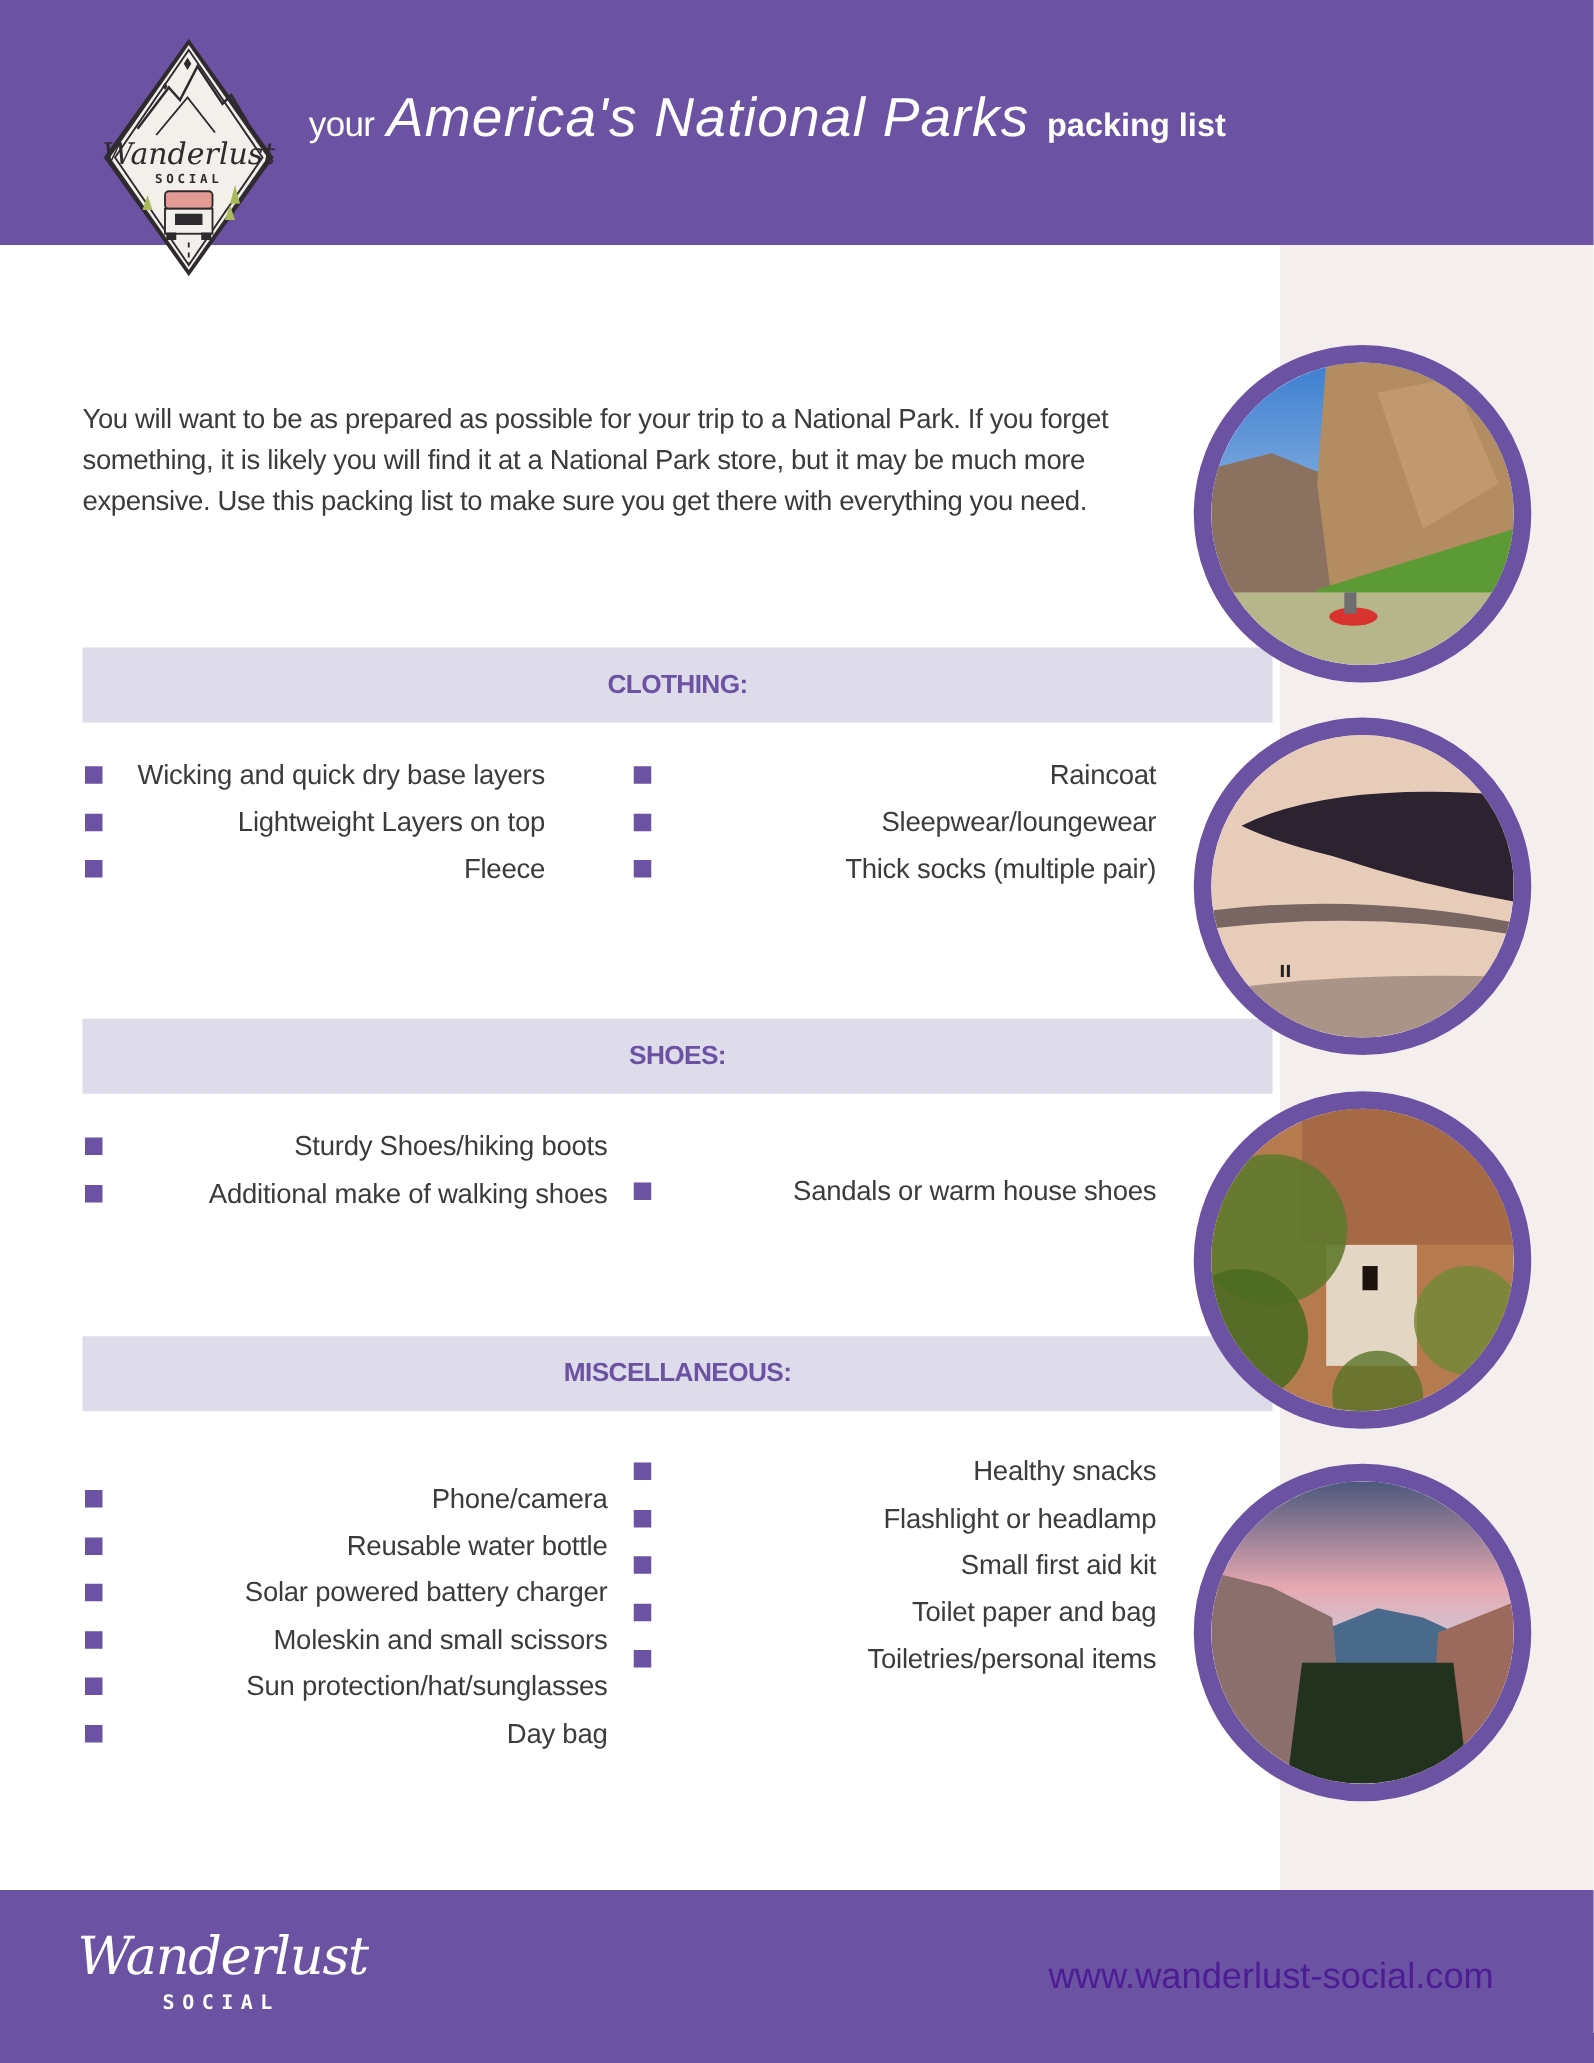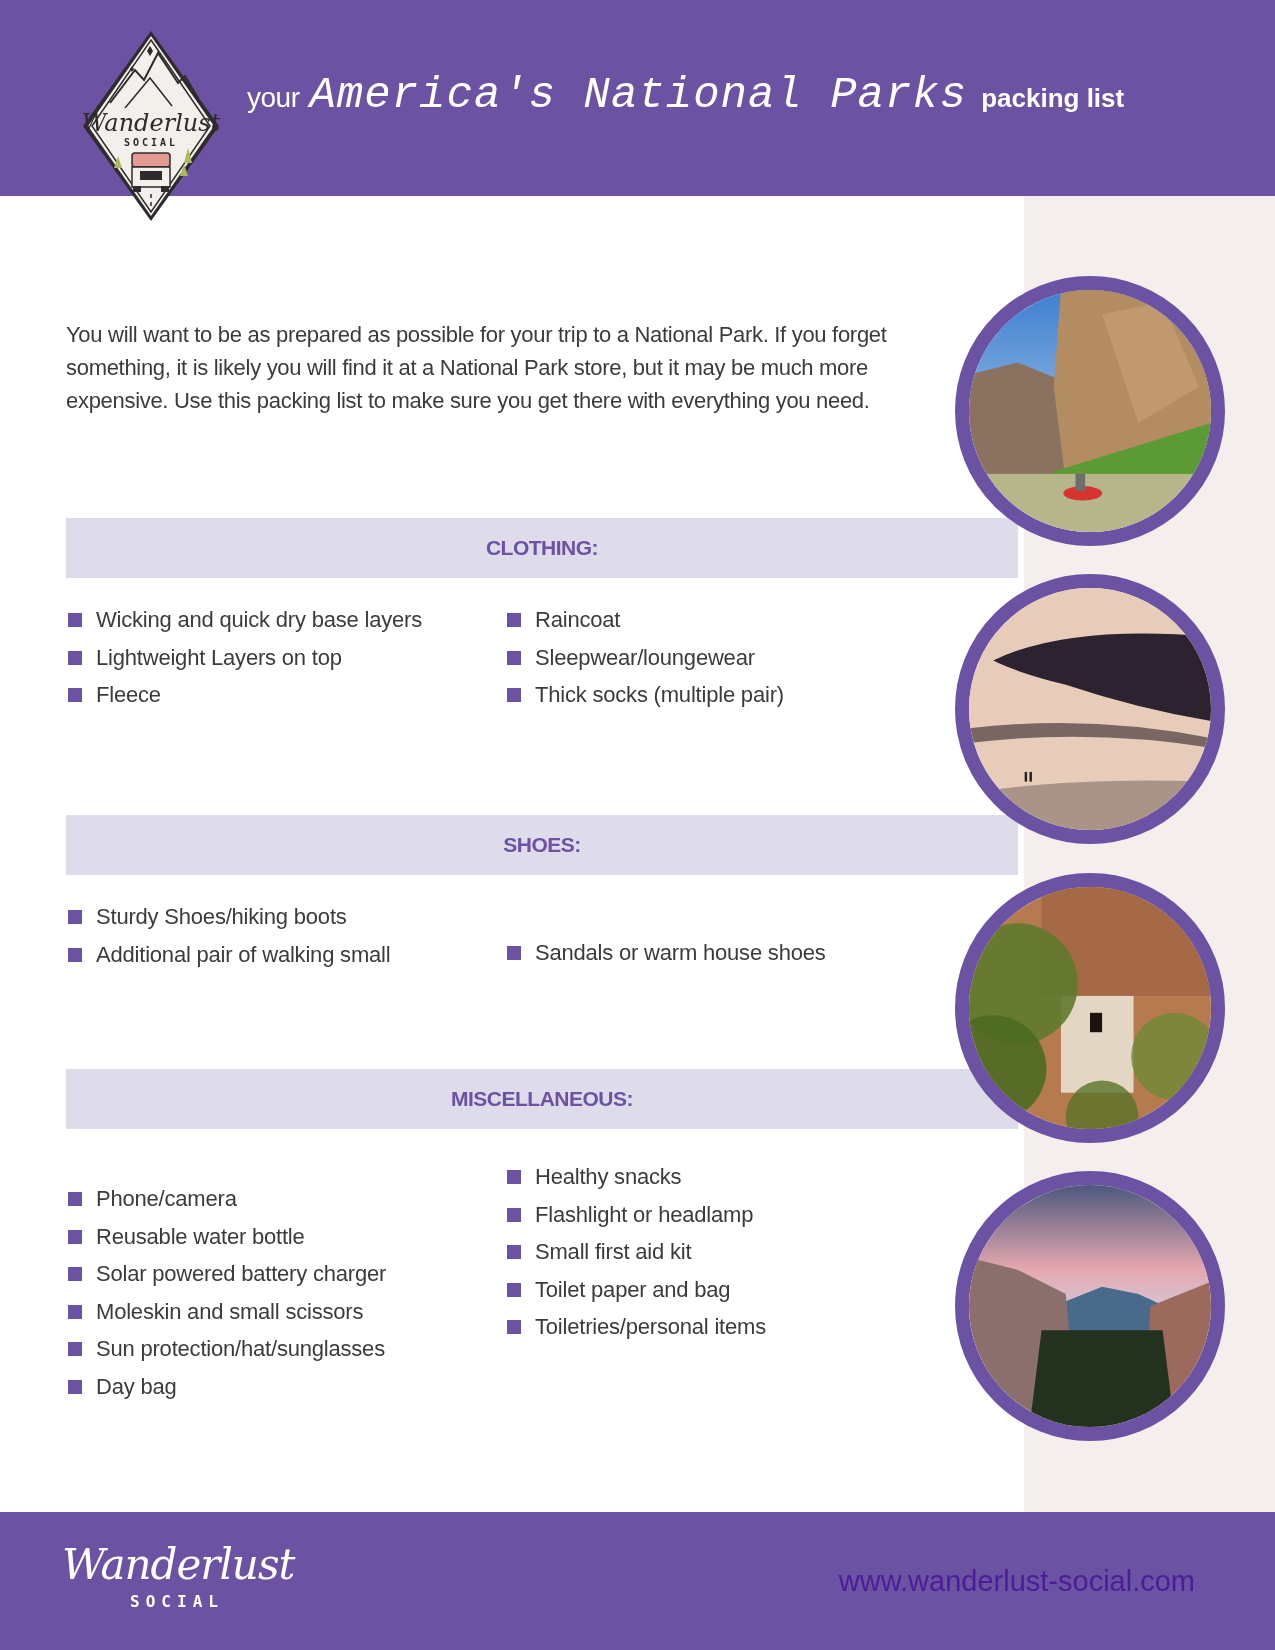--- a/index.html
+++ b/index.html
@@ -9,30 +9,30 @@
   .header { position: absolute; left: 0; top: 0; width: 1275px; height: 196px; background: #6b52a3; }
   .right-panel { position: absolute; left: 1024px; top: 196px; width: 251px; height: 1316px; background: #f4efed; }
   .footer { position: absolute; left: 0; top: 1512px; width: 1275px; height: 138px; background: #6b52a3; }
 
   
   .badge { position: absolute; left: 80px; top: 28px; width: 142px; height: 196px; }
   .badge svg { width: 100%; height: 100%; }
 
   .title-line { position: absolute; left: 247px; top: 70px; height: 70px; display: flex; align-items: baseline; color: #ffffff; white-space: nowrap; text-align: right; }
   .title-your { font-family: "Liberation Sans", sans-serif; font-size: 28px; font-weight: 300; letter-spacing: -0.5px; }
-  .title-script { font-family: Liberation Mono, monospace; font-style: italic; font-size: 44px; margin: 0 14px 0 10px; letter-spacing: 1px; }
+  .title-script { font-family: Liberation Sans, sans-serif; font-style: italic; font-size: 44px; margin: 0 14px 0 10px; letter-spacing: 1px; }
   .title-bold { font-family: "Liberation Sans", sans-serif; font-weight: 700; font-size: 26px; }
 
   .intro { position: absolute; left: 66px; top: 318px; width: 850px; font-size: 22px; line-height: 33px; color: #3b3b3b; letter-spacing: -0.3px; }
 
   .section-band { position: absolute; left: 66px; width: 952px; height: 60px; background: #dedbeb; display: flex; align-items: center; justify-content: center; }
   .section-band span { font-family: "Liberation Sans", sans-serif; font-weight: 700; color: #6b52a3; font-size: 21px; letter-spacing: -0.5px; }
 
   .list-col { position: absolute; width: 420px; font-size: 22px; line-height: 37.5px; color: #3b3b3b; letter-spacing: -0.2px; }
-  .list-col .item { position: relative; padding-left: 30px; }
+  .list-col .item { position: relative; padding-left: 30px; text-align: right; }
   .list-col .item .bullet { position: absolute; left: 2px; top: 12px; width: 14px; height: 14px; background: #6b52a3; }
   .list-col .item.hang { padding-left: 0; text-indent: 30px; }
   .list-col .item.hang .bullet { left: 2px; }
 
   .photo { position: absolute; left: 955px; width: 270px; height: 270px; border-radius: 50%; border: 14px solid #6b52a3; overflow: hidden; }
   .photo svg { width: 100%; height: 100%; display: block; }
 
   .footer-logo { position: absolute; left: 62px; top: 1540px; width: 230px; color: #ffffff; text-align: center; }
   .footer-logo .script { font-family: "DejaVu Serif", serif; font-style: italic; font-size: 42px; line-height: 50px; letter-spacing: -1px; }
   .footer-logo .sub { font-family: "DejaVu Sans Mono", monospace; font-weight: 700; font-size: 16px; letter-spacing: 6px; margin-top: 2px; }
@@ -87,21 +87,21 @@
   <div class="item"><span class="bullet"></span><span>Raincoat</span></div>
   <div class="item"><span class="bullet"></span><span>Sleepwear/loungewear</span></div>
   <div class="item"><span class="bullet"></span><span>Thick socks (multiple pair)</span></div>
 </div>
 
 <div class="section-band" style="top:815px;">
   <span>SHOES:</span>
 </div>
 <div class="list-col" style="left:66px; top:898px;">
   <div class="item"><span class="bullet"></span><span>Sturdy Shoes/hiking boots</span></div>
-  <div class="item"><span class="bullet"></span><span>Additional pair of walking small</span></div>
+  <div class="item"><span class="bullet"></span><span>Additional make of walking shoes</span></div>
 </div>
 <div class="list-col" style="left:505px; top:898px;margin-top:36px;">
   <div class="item"><span class="bullet"></span><span>Sandals or warm house shoes</span></div>
 </div>
 
 <div class="section-band" style="top:1069px;">
   <span>MISCELLANEOUS:</span>
 </div>
 <div class="list-col" style="left:66px; top:1158px;margin-top:22px;">
   <div class="item"><span class="bullet"></span><span>Phone/camera</span></div>

